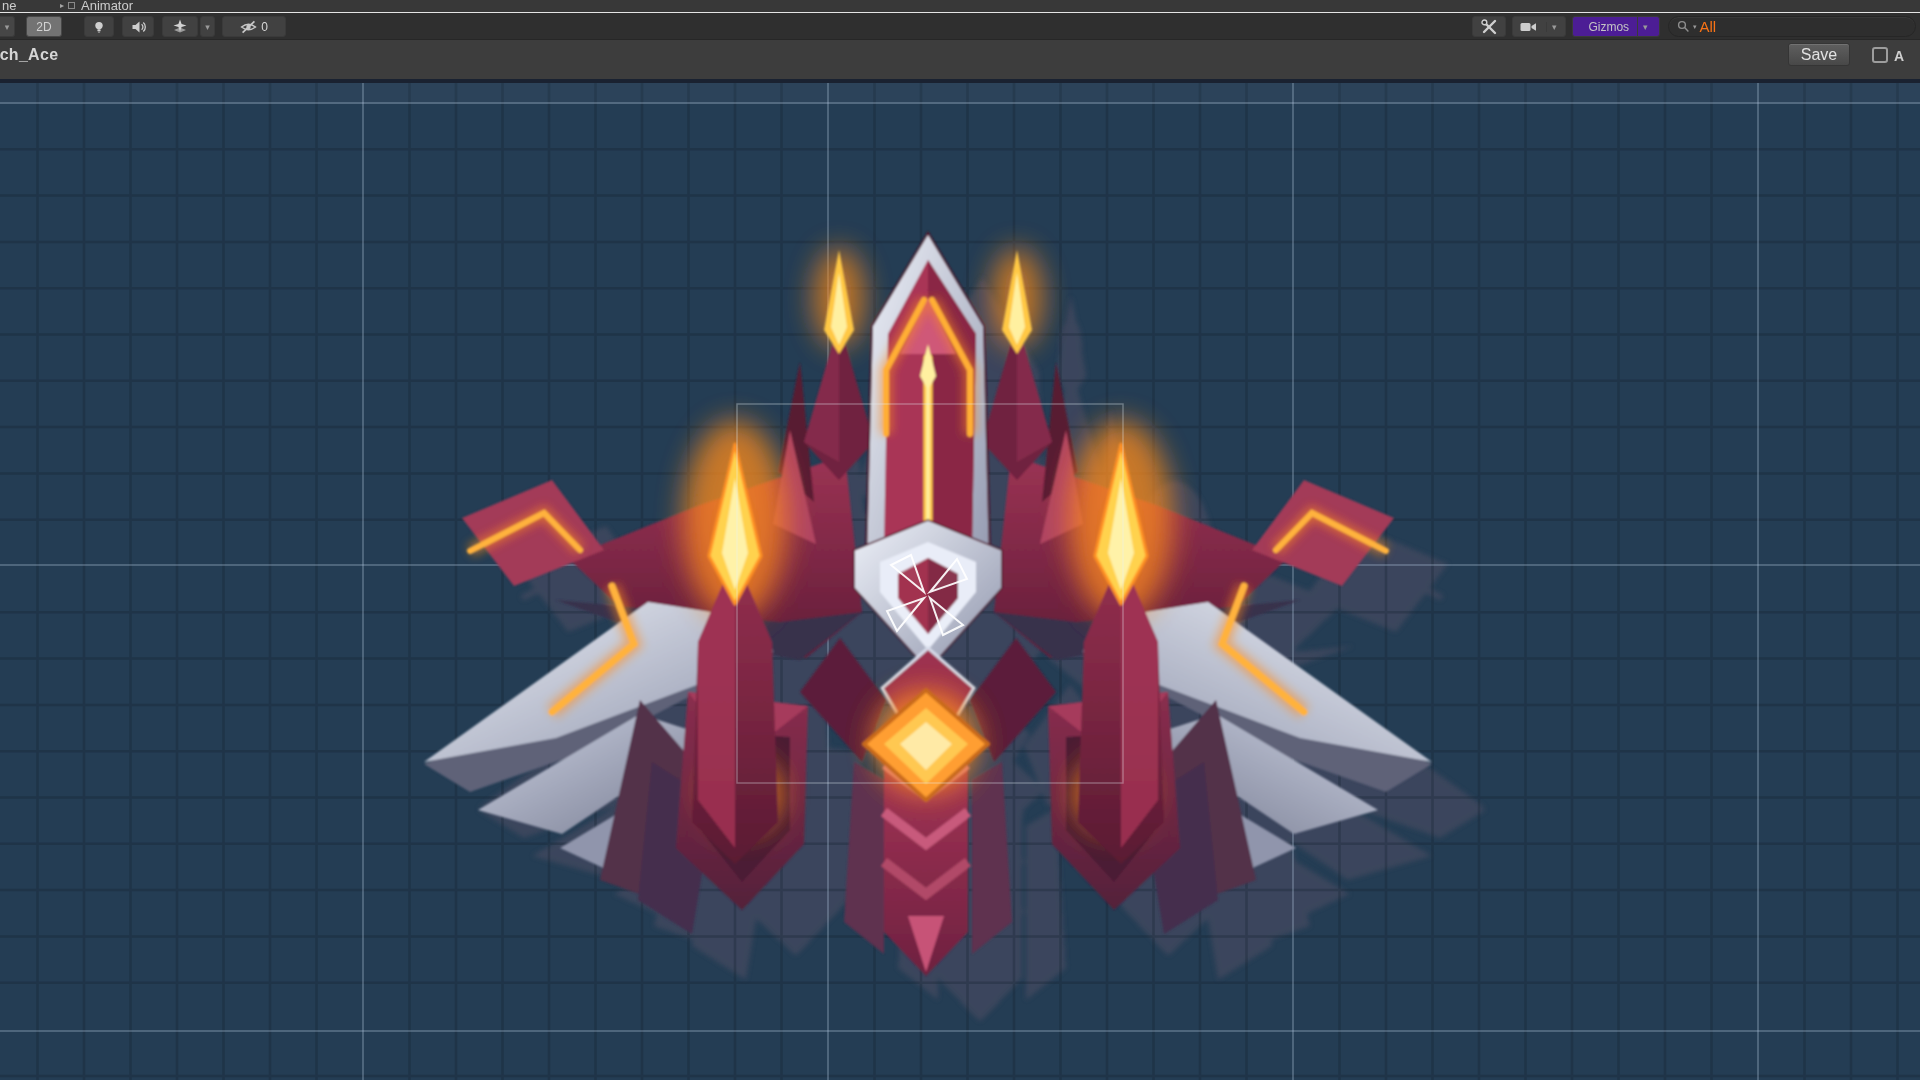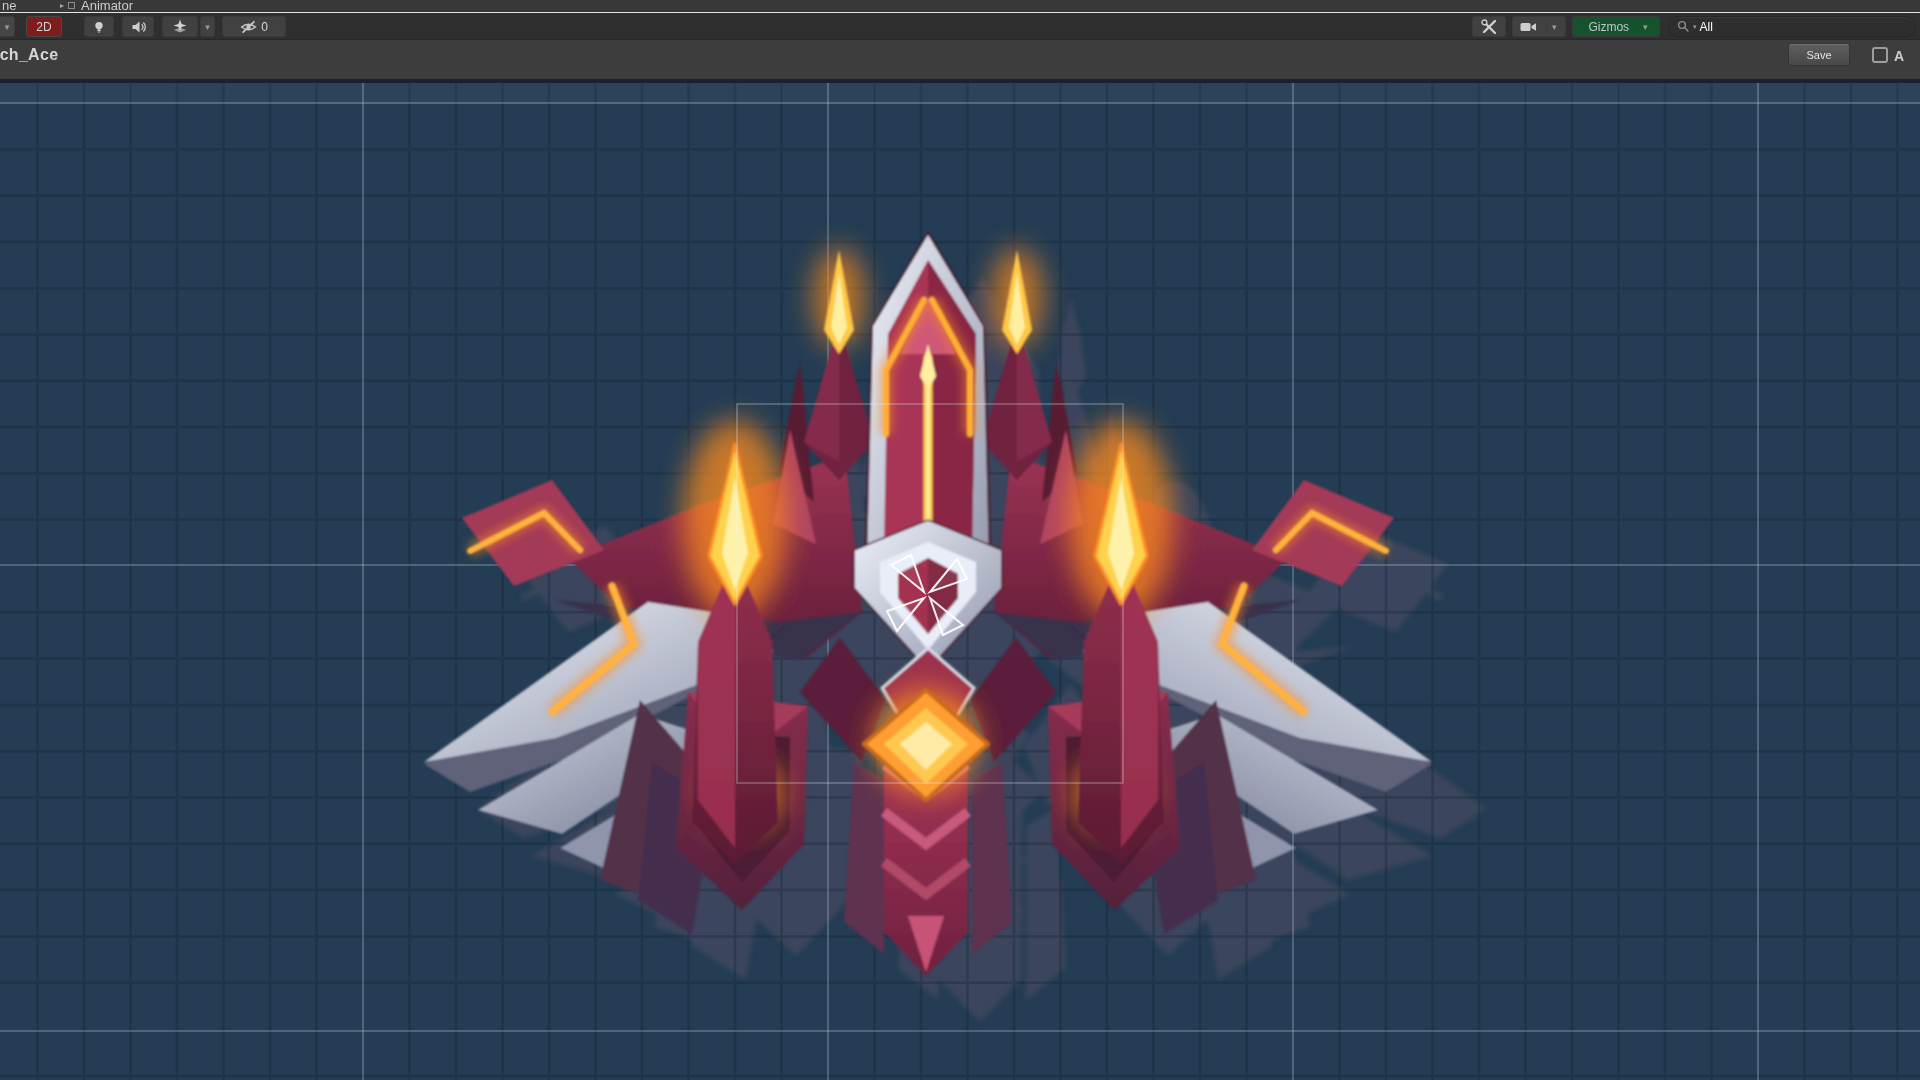--- a/index.html
+++ b/index.html
@@ -13,37 +13,37 @@
   .tab-partial{position:absolute;left:2px;top:-2px;color:#cccccc;font-size:13px;}
   .tab-animator{position:absolute;left:60px;top:-2px;color:#cccccc;font-size:13px;display:flex;align-items:center;gap:4px;}
   .tab-icon{font-size:8px;color:#a8a8a8;line-height:10px;}
   .tab-grid{width:5px;height:5px;border:1px solid #8a8a8a;display:inline-block;margin-right:2px;}
 
   .row2{position:absolute;left:0;top:13px;width:1920px;height:26px;background:#2f2f2f;
         border-bottom:1px solid #272727;z-index:20;}
   .tbtn{position:absolute;top:3px;height:21px;background:#464646;border:1px solid #3a3a3a;
         border-radius:3px;box-sizing:border-box;display:flex;align-items:center;justify-content:center;
         color:#d2d2d2;font-size:12px;gap:4px;}
-  .tbtn.active{background:#7f1d1d;border-color:#474747;align-items:center;}
+  .tbtn.active{background:#737373;border-color:#474747;align-items:center;}
   .tbtn.flat{background:#414141;}
   .caret{font-size:9px;color:#9a9a9a;line-height:10px;}
   .count{font-size:12px;color:#d8d8d8;}
   .gizmos-btn{padding:0 4px 0 8px;}
   .gizmos-caret{border-left:1px solid #3a3a3a;padding-left:5px;margin-left:4px;height:100%;display:flex;align-items:center;}
   .searchpill{position:absolute;top:3px;height:21px;border-radius:11px;background:#2e2e2e;
         border:1px solid #262626;box-shadow:inset 0 1px 0 rgba(255,255,255,0.05);
         box-sizing:border-box;display:flex;align-items:center;padding:0 8px;gap:3px;}
-  .search-text{color:#ffffff;font-size:12px;}
+  .search-text{color:#f97316;font-size:15px;}
 
   .row3{position:absolute;left:0;top:40px;width:1920px;height:39px;background:#3d3d3d;z-index:20;}
   .doc-title{position:absolute;left:-6px;top:6px;color:#d6d6d6;font-size:16px;font-weight:bold;letter-spacing:.3px;}
   .save-btn{position:absolute;left:1788px;top:3px;width:62px;height:23px;
         background:linear-gradient(#5f5f5f,#484848);border:1px solid #353535;border-radius:3px;
         box-shadow:inset 0 1px 0 rgba(255,255,255,.12);box-sizing:border-box;
-        color:#e2e2e2;font-size:11px;display:flex;align-items:center;justify-content:center;}
+        color:#e2e2e2;font-size:16px;display:flex;align-items:center;justify-content:center;}
   .chk{position:absolute;left:1872px;top:7px;width:16px;height:16px;border:2px solid #9d9d9d;
         border-radius:3px;background:#3a3a3a;box-sizing:border-box;}
   .chk-label{position:absolute;left:1894px;top:8px;color:#cfcfcf;font-size:14px;font-weight:bold;}
 
   
   .canvas-edge{position:absolute;left:0;top:79px;width:1920px;height:4px;background:#1a2231;z-index:6;}
   .band-top{position:absolute;left:0;top:83px;width:1920px;height:21px;background:rgba(195,205,215,0.05);z-index:6;}
   svg.scene{position:absolute;left:0;top:0;z-index:2;}
   .icon-svg{display:block;}
 </style>
@@ -270,21 +270,21 @@
   </div>
 
   <div class="tbtn flat" style="left:1512px;width:54px;justify-content:flex-start;padding-left:7px;">
     <svg class="icon-svg" width="17" height="14" viewBox="0 0 17 14">
       <rect x="0.5" y="3" width="10" height="8" rx="1.5" fill="#cdcdcd"></rect>
       <path d="M11.5,6 L16,3.2 V10.8 L11.5,8 Z" fill="#cdcdcd"></path>
     </svg>
     <span class="caret" style="margin-left:5px;border-left:1px solid #3a3a3a;padding-left:5px;">▾</span>
   </div>
 
-  <div class="tbtn gizmos-btn" style="left:1572px;width:88px;background:#14532d;text-align:right;">
+  <div class="tbtn gizmos-btn" style="left:1572px;width:88px;background:#4c1d95;text-align:right;">
     <span style="color:#c4c4c4;">Gizmos</span>
     <span class="gizmos-caret">
       <span class="caret">▾</span>
     </span>
   </div>
 
   <div class="searchpill" style="left:1668px;width:248px;">
     <svg class="icon-svg" width="13" height="13" viewBox="0 0 13 13">
       <circle cx="5" cy="5" r="3.4" stroke="#8e8e8e" stroke-width="1.4" fill="none"></circle>
       <line x1="7.6" y1="7.6" x2="11.4" y2="11.4" stroke="#8e8e8e" stroke-width="1.4"></line>

